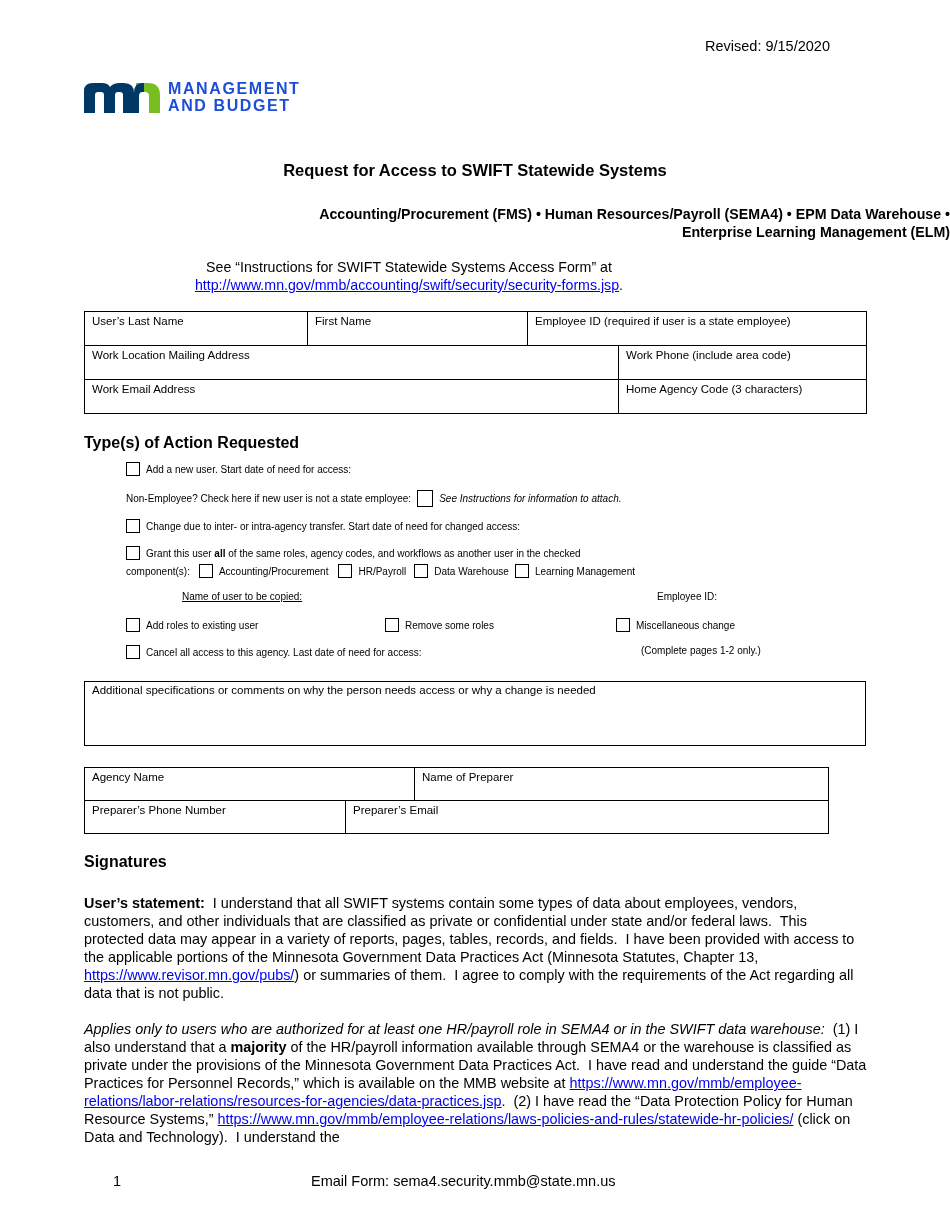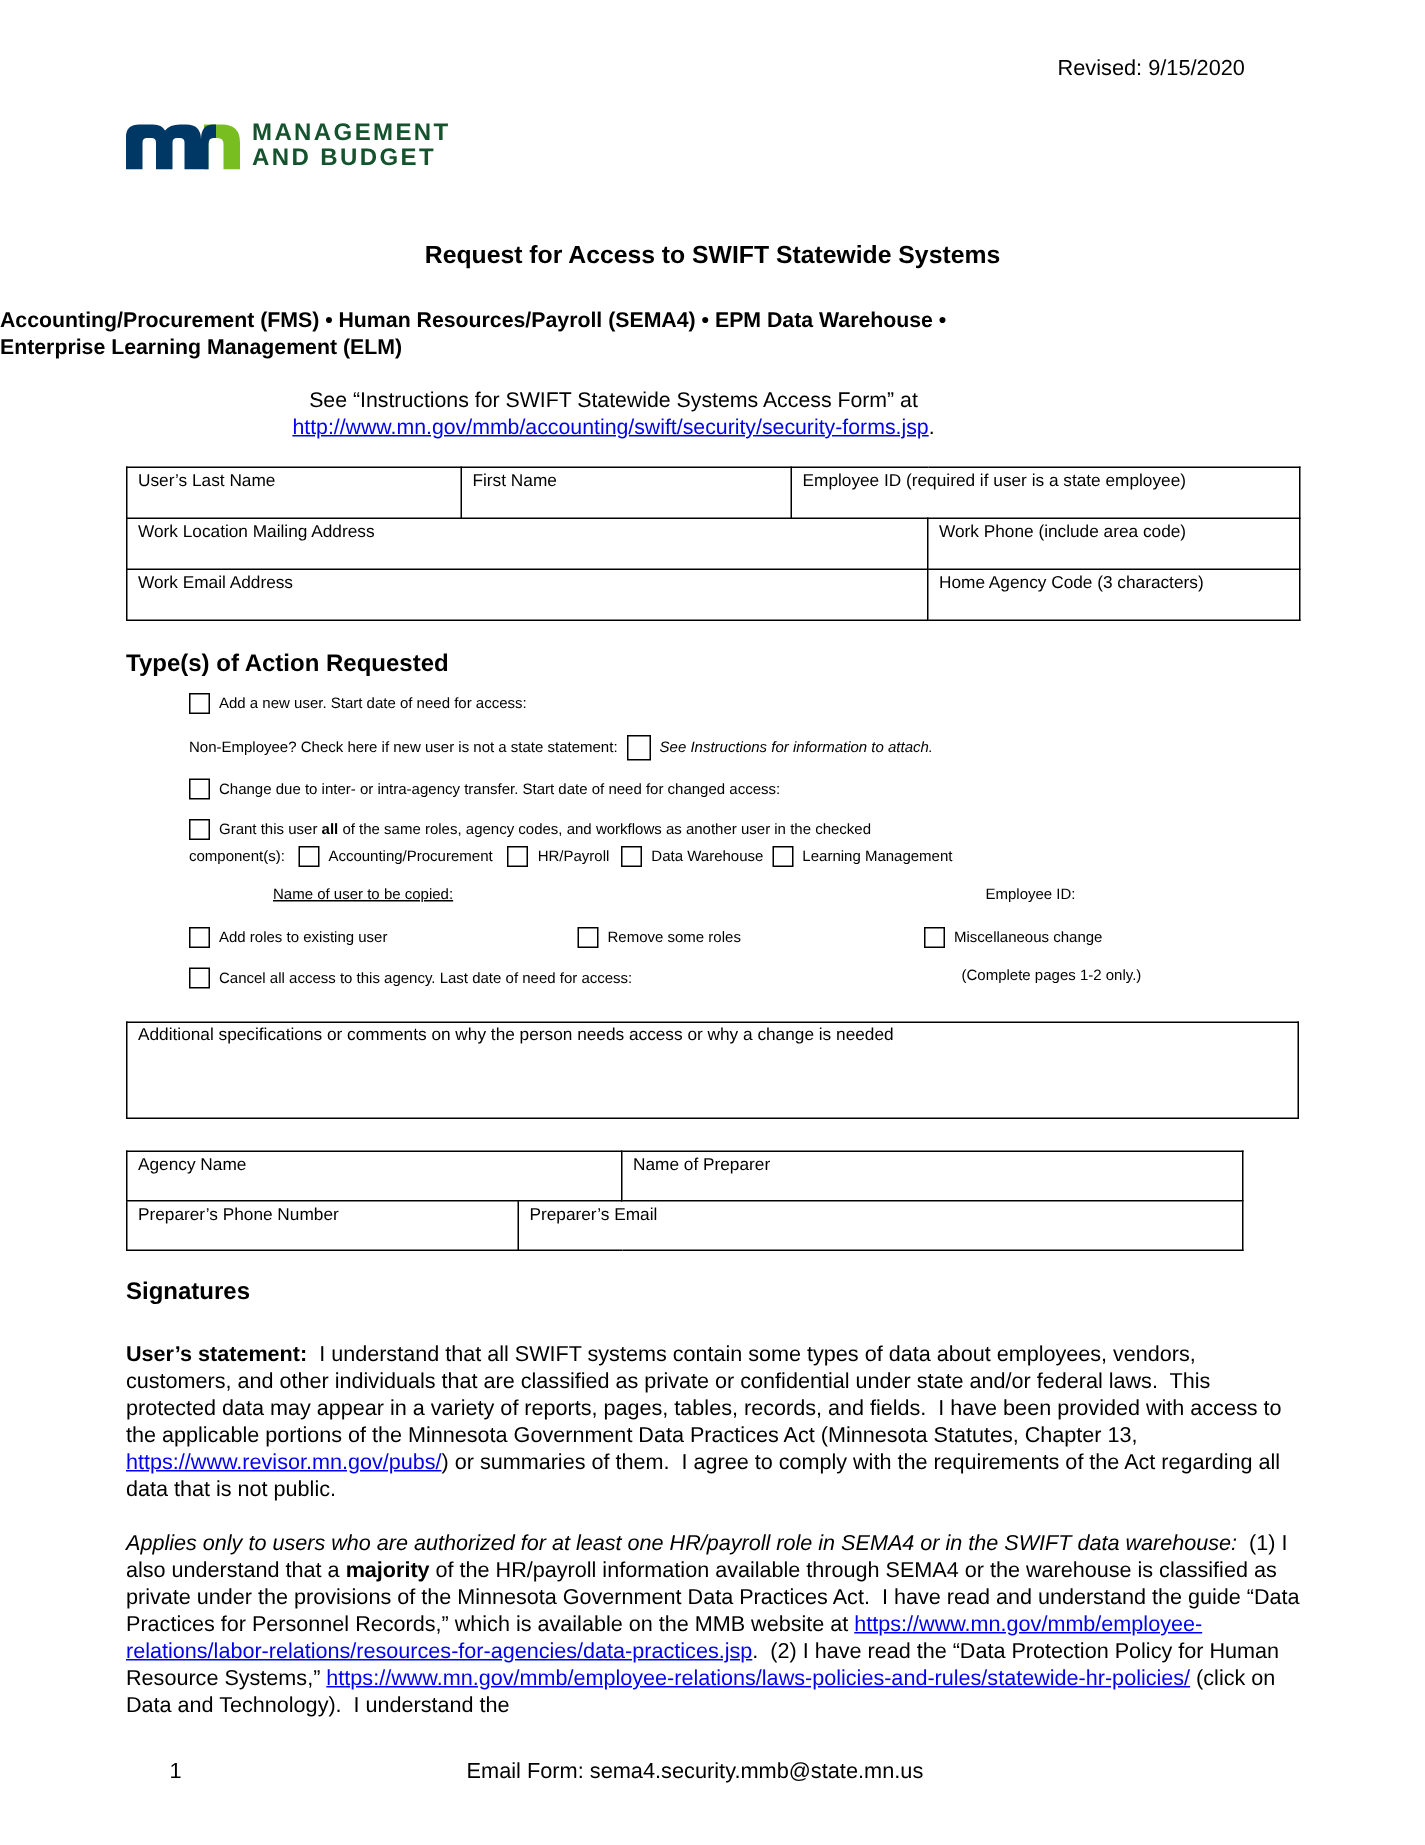--- a/index.html
+++ b/index.html
@@ -4,24 +4,24 @@
 <style>
   html, body { margin: 0; padding: 0; background: #ffffff; }
   body {
     width: 950px; height: 1230px; position: relative; overflow: hidden;
     font-family: "Liberation Sans", sans-serif; color: #000;
   }
   .abs { position: absolute; }
   .revised { left: 705px; top: 38px; font-size: 14.5px; }
   .logo { left: 84px; top: 80px; display: flex; align-items: center; }
   .logo-mark { width: 76px; height: 32px; position: relative; }
-  .logo-text { margin-left: 8px; font-weight: bold; font-size: 16px; letter-spacing: 1.6px; line-height: 17px; color: #14532d; }
+  .logo-text { margin-left: 8px; font-weight: bold; font-size: 16px; letter-spacing: 1.6px; line-height: 17px; color: #1d4ed8; }
 
   .title { left: 0; width: 950px; top: 161px; text-align: center; font-weight: bold; font-size: 16.5px; }
-  .subtitle { left: 0; width: 950px; top: 205px; text-align: left; font-weight: bold; font-size: 14.2px; line-height: 18px; }
+  .subtitle { left: 0; width: 950px; top: 205px; text-align: right; font-weight: bold; font-size: 14.2px; line-height: 18px; }
   .instructions { left: 0; width: 818px; top: 258px; text-align: center; font-size: 14.2px; line-height: 18px; }
   a.link { color: #0000ee; text-decoration: underline; }
 
   table.grid { border-collapse: collapse; position: absolute; table-layout: fixed; }
   table.grid td { border: 1.3px solid #000; vertical-align: top; font-size: 11.5px; padding: 3px 7px; box-sizing: border-box; }
 
   .section-h { font-weight: bold; font-size: 16px; }
   .line { font-size: 10px; white-space: nowrap; display: flex; align-items: center; padding-left: 42px; }
   .cb { display: inline-block; width: 14px; height: 14px; border: 1.2px solid #000; box-sizing: border-box; margin-right: 6px; flex-shrink: 0; background: #fff; }
   .it { font-style: italic; }
@@ -85,21 +85,21 @@
   </table>
 
 <div class="abs section-h" style="left:84px; top:434px;">Type(s) of Action Requested</div>
 
 <div class="abs line" style="left:84px; top:462px;">
   <span class="cb"></span>
   <span>Add a new user.  Start date of need for access:</span>
 </div>
 
 <div class="abs line" style="left:84px; top:490px;">
-  <span>Non-Employee?  Check here if new user is not a state statement:</span>
+  <span>Non-Employee?  Check here if new user is not a state employee:</span>
   <span class="cb" style="margin-left:6px; width:16px; height:17px;"></span>
   <span class="it">See Instructions for information to attach.</span>
 </div>
 
 <div class="abs line" style="left:84px; top:519px;">
   <span class="cb"></span>
   <span>Change due to inter- or intra-agency transfer.   Start date of need for changed access:</span>
 </div>
 
 <div class="abs line" style="left:84px; top:546px;">

